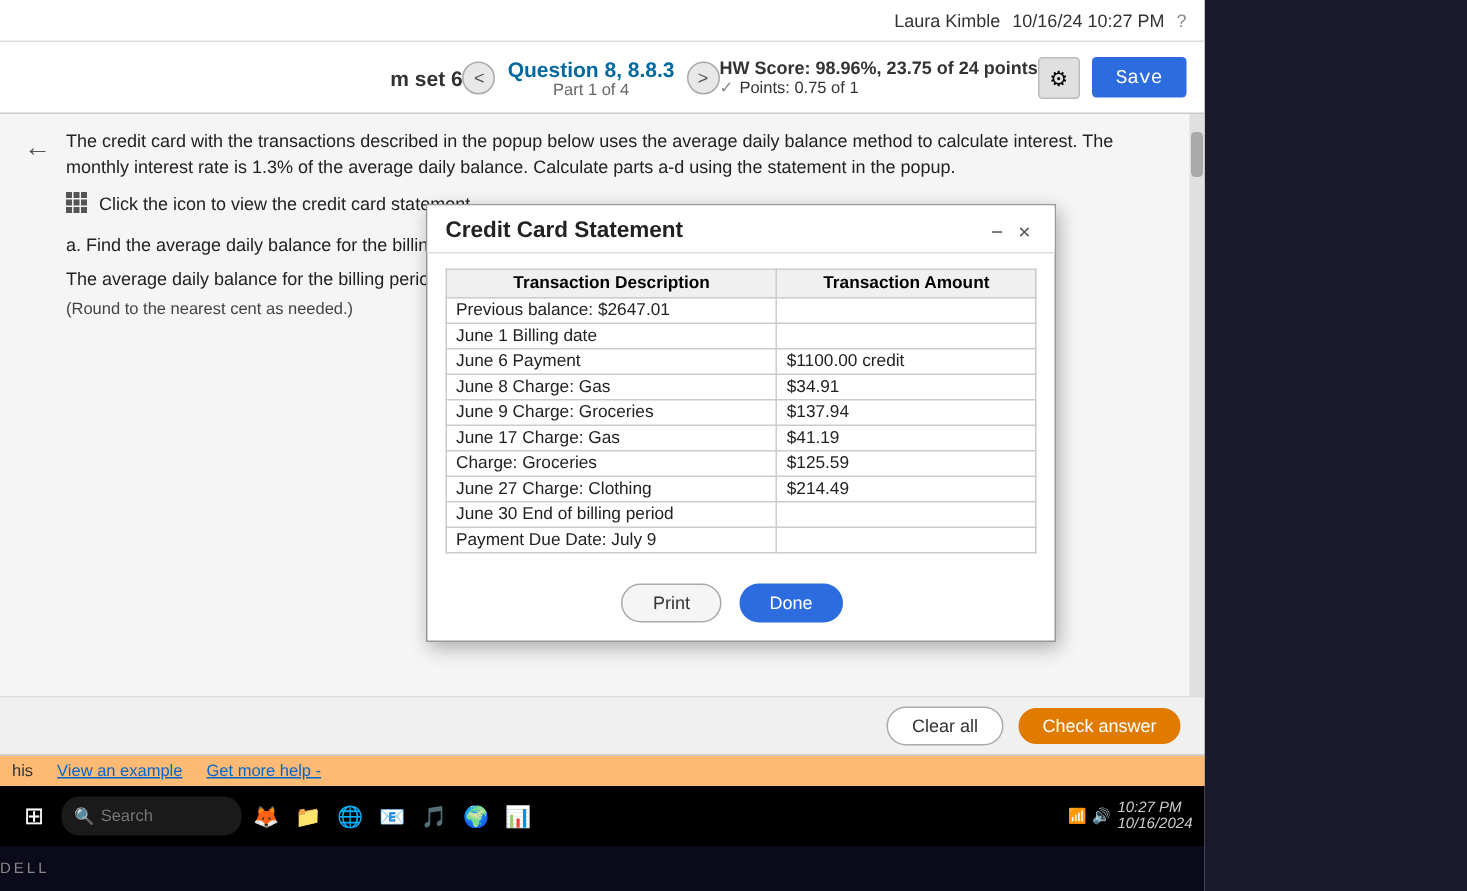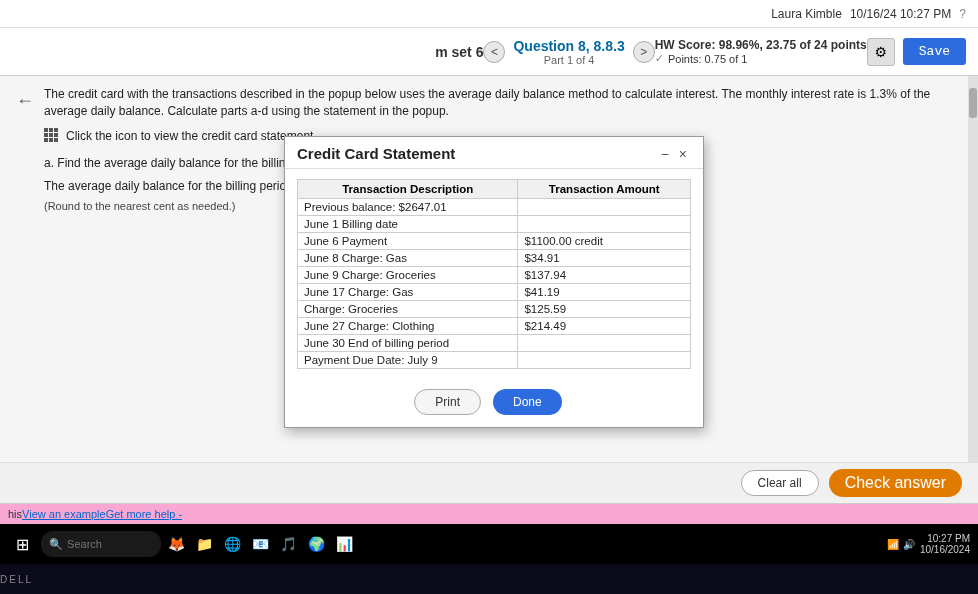--- a/index.html
+++ b/index.html
@@ -7,21 +7,21 @@
       font-family: Arial, sans-serif;
       background: #1a1a2e;
       width: 978px;
       height: 594px;
       overflow: hidden;
       position: relative;
     }
 
     
     .app-container {
-      width: 978px;
+      width: 803px;
       height: 594px;
       background: #f0f0f0;
       display: flex;
       flex-direction: column;
       position: relative;
     }
 
     
     .top-bar {
       background: #fff;
@@ -342,21 +342,21 @@
       color: #333;
     }
 
     .check-answer-btn {
       border: none;
       background: #e07b00;
       color: #fff;
       padding: 5px 16px;
       border-radius: 14px;
       cursor: pointer;
-      font-size: 16px;
+      font-size: 12px;
     }
 
     
     .taskbar {
       background: #000;
       height: 40px;
       display: flex;
       align-items: center;
       padding: 0 8px;
       gap: 6px;
@@ -395,25 +395,25 @@
       position: absolute;
       top: 10px;
       left: 1px;
     }
 
     
     .bottom-links {
       padding: 4px 8px;
       font-size: 11px;
       color: #333;
-      background: #f9a8d4;
+      background: #fdba74;
       border-top: 1px solid #ccc;
       display: flex;
       align-items: center;
-      gap: 0;
+      gap: 16px;
     }
 
     .link-text {
       color: #0066cc;
       cursor: pointer;
       text-decoration: underline;
     }
 
     .taskbar-items {
       display: flex;
@@ -459,23 +459,23 @@
     .sys-tray {
       display: flex;
       align-items: center;
       gap: 4px;
       margin-left: auto;
       color: #ccc;
       font-size: 10px;
     }
 
     .time-display {
-      text-align: right;
       font-size: 10px;
       color: #ccc;
+      font-style: italic;
     }
 
     .taskbar-icon {
       width: 24px;
       height: 24px;
       display: flex;
       align-items: center;
       justify-content: center;
       font-size: 14px;
       cursor: pointer;

